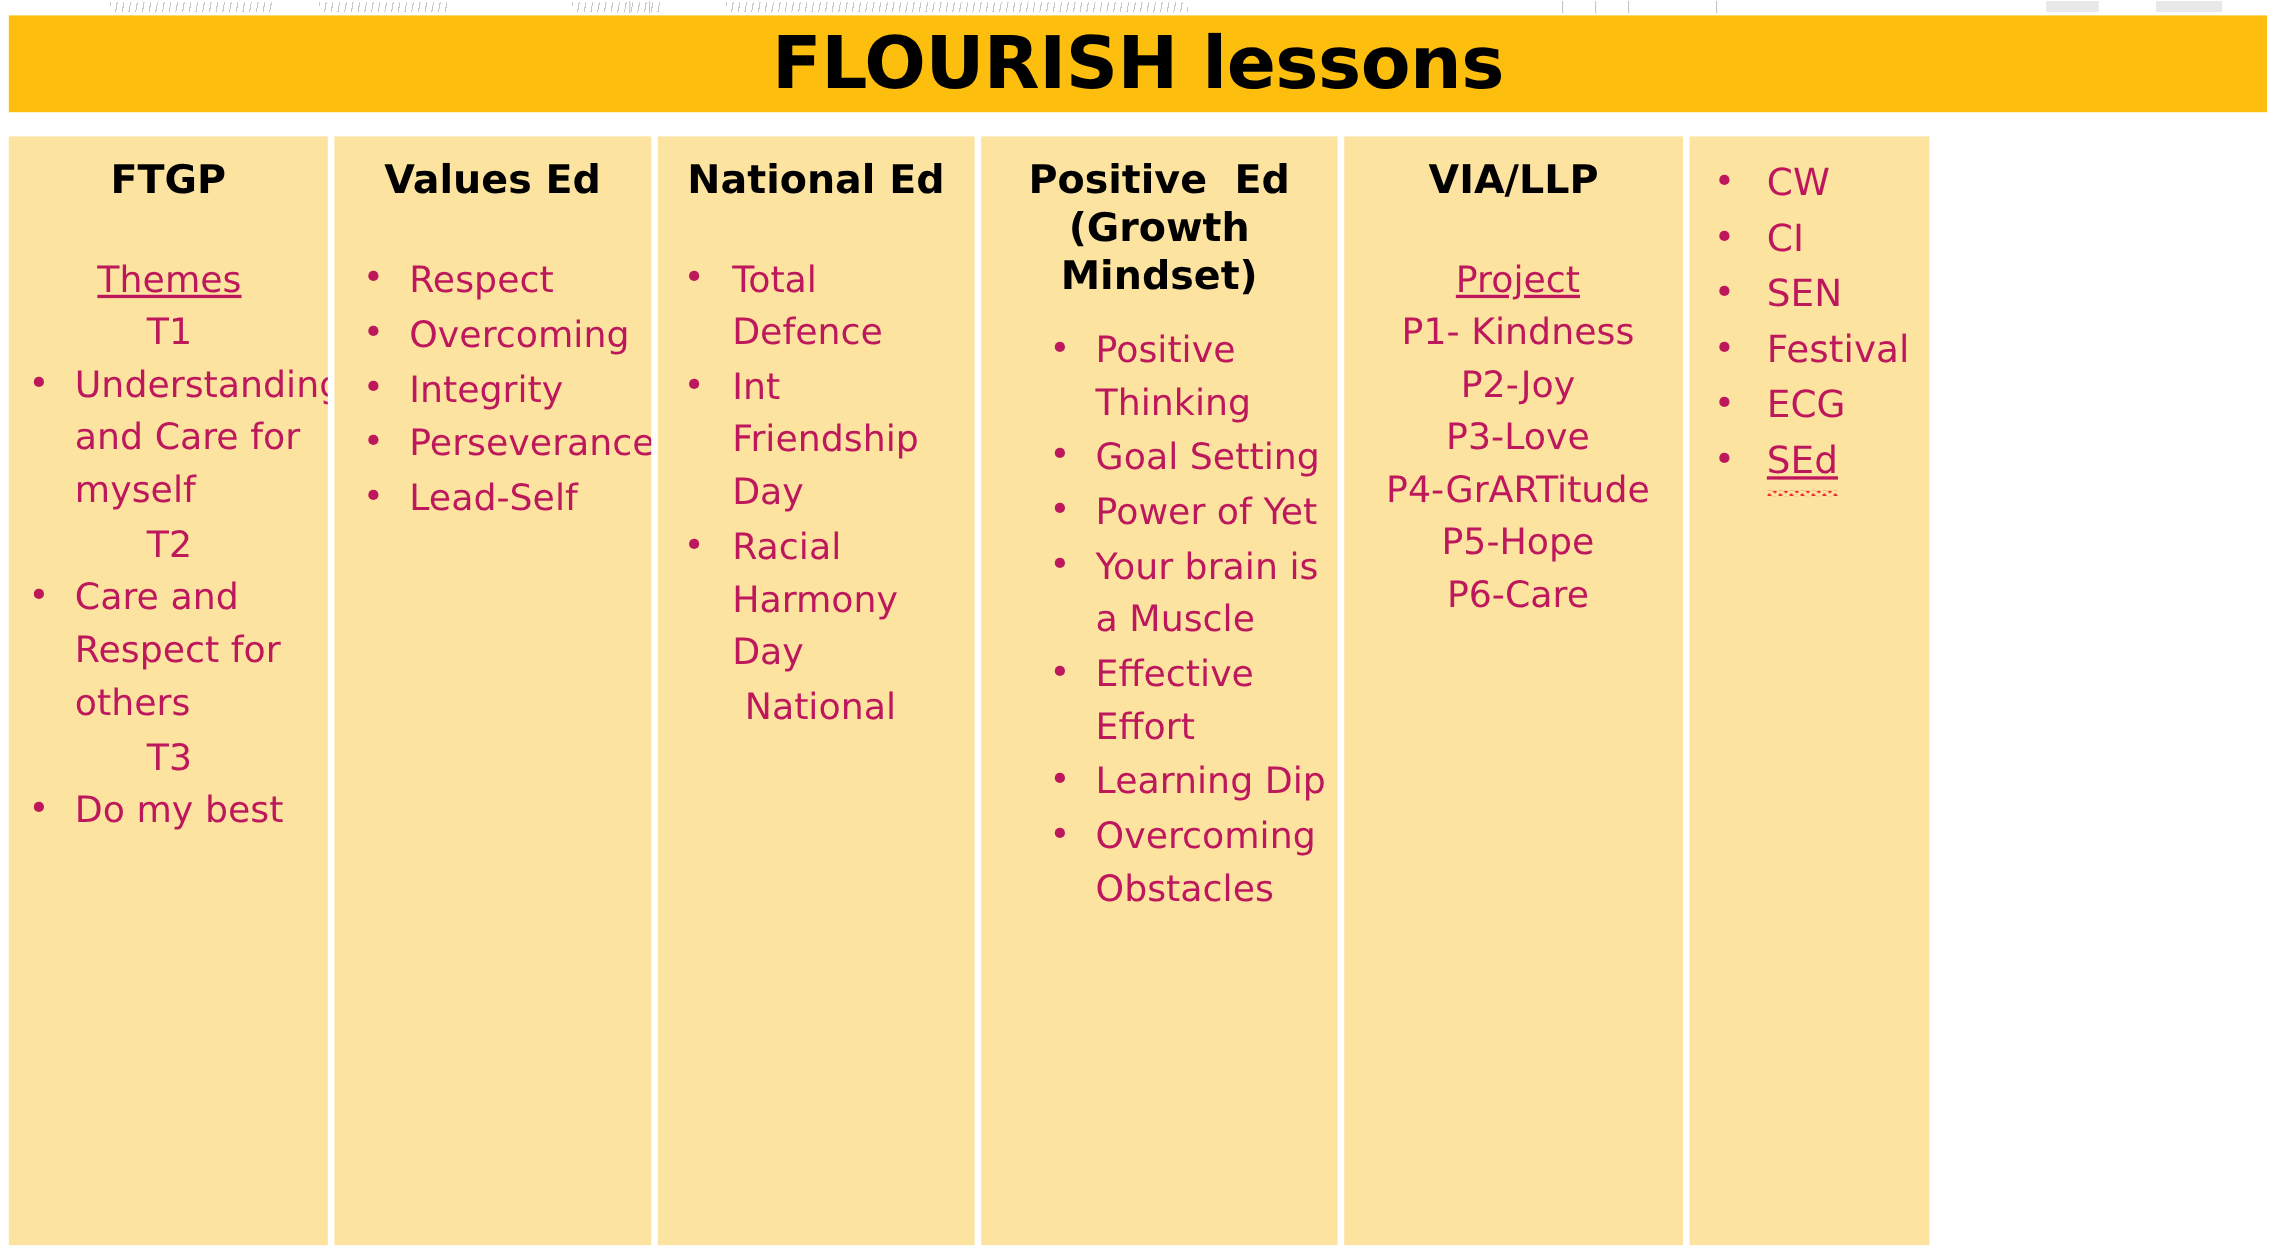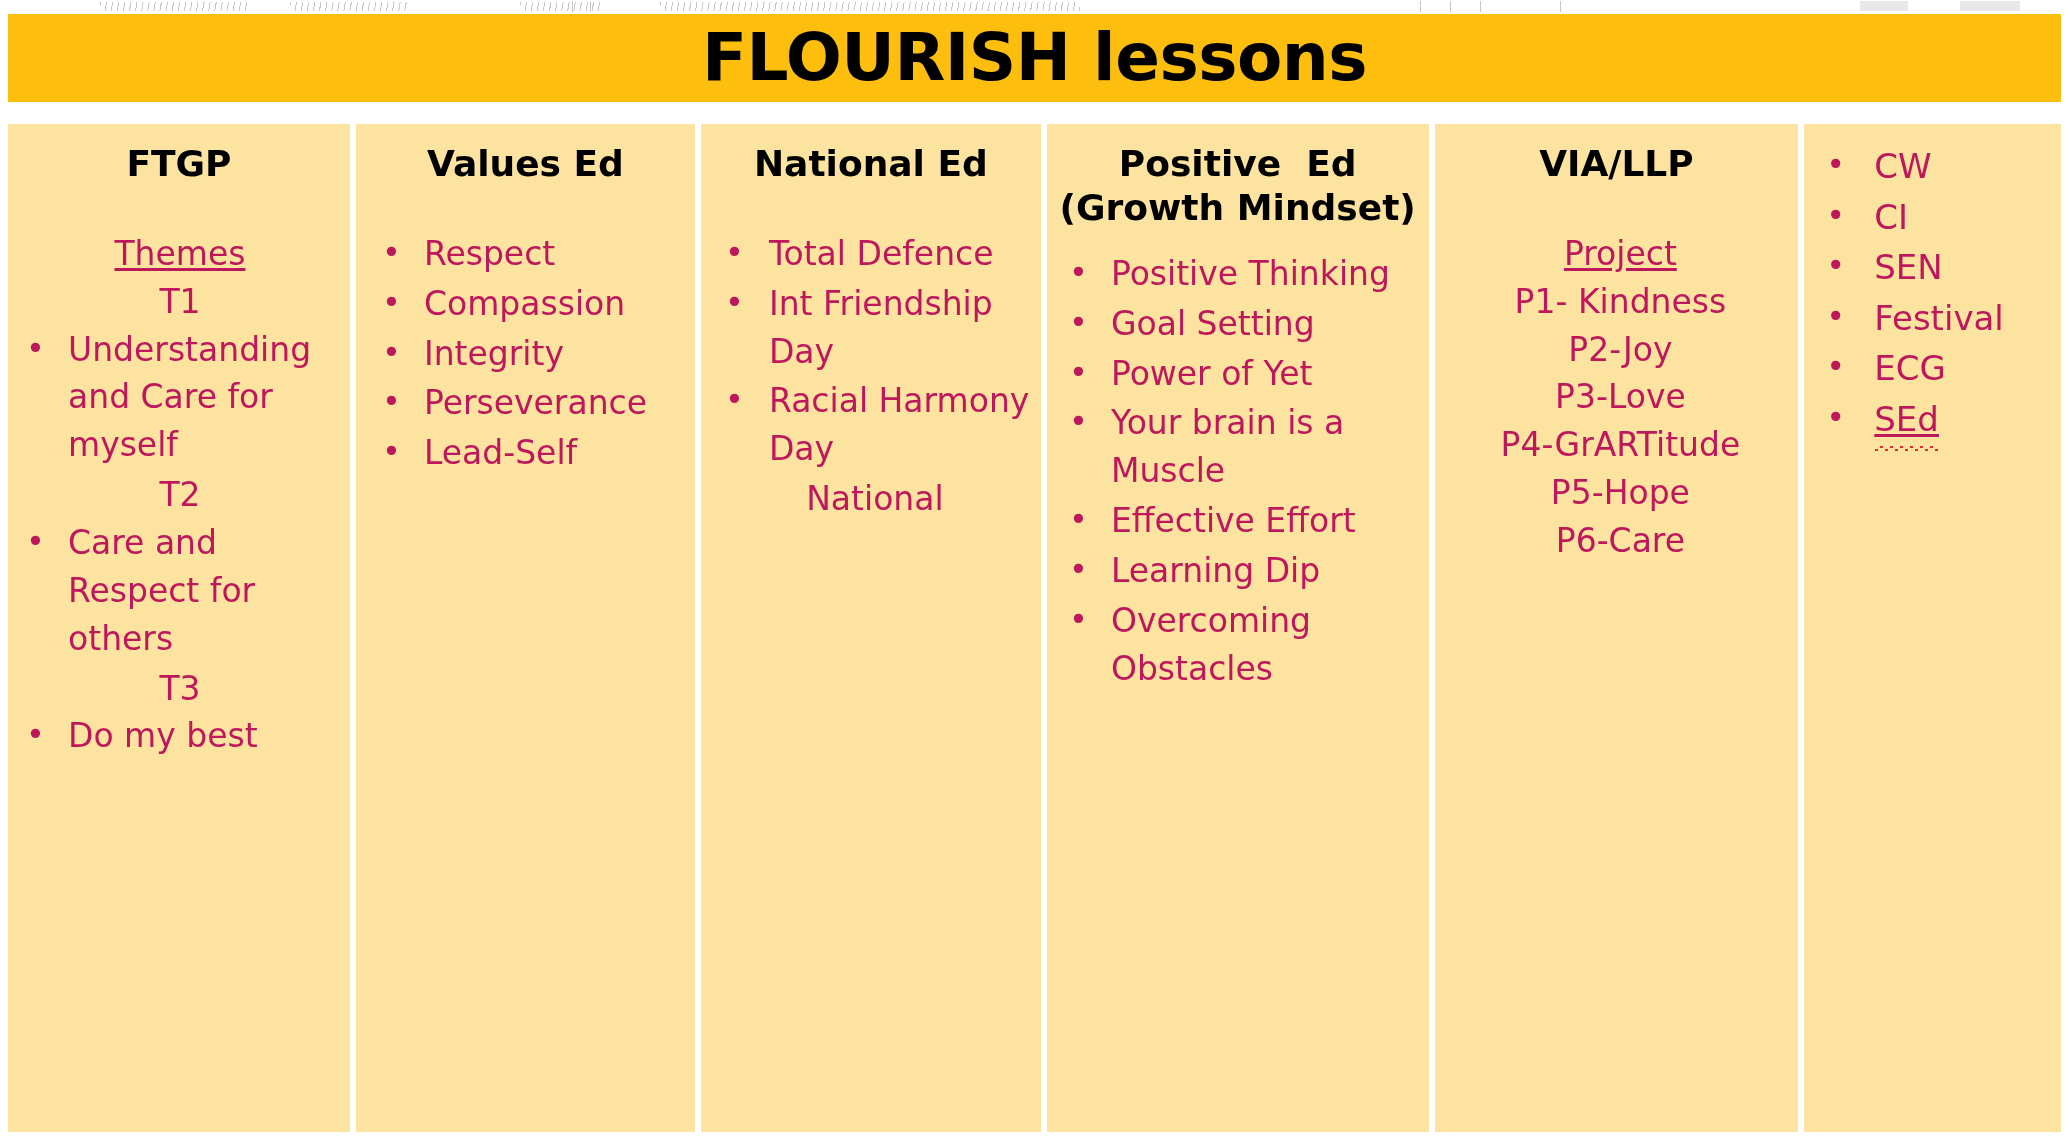--- a/index.html
+++ b/index.html
@@ -74,21 +74,21 @@
     color: #000000;
     letter-spacing: -0.5px;
     line-height: 1;
     white-space: pre;
   }
 
   .columns {
     position: absolute;
     left: 8px;
     top: 110px;
-    width: 2053px;
+    width: 1746px;
     height: 1010px;
     display: flex;
     gap: 6px;
   }
 
   .col {
     background: #FCE3A0;
     box-sizing: border-box;
     padding: 0;
     position: relative;
@@ -148,21 +148,21 @@
     font-size: 32px;
     line-height: 1.45;
   }
 
   
   .col-1 ul.bullets > li { padding-left: 50px; }
   .col-2 .body-block { padding-left: 18px; }
   .col-2 ul.bullets > li { padding-left: 50px; }
   .col-3 .body-block { padding-left: 16px; }
   .col-3 ul.bullets > li { padding-left: 52px; }
-  .col-4 .body-block { padding-left: 14px; }
+  .col-4 .body-block { padding-left: 14px; margin-left: 40px; }
   .col-4 ul.bullets > li { padding-left: 50px; }
   .col-5 .body-block { padding-left: 16px; }
   .col-6 .body-block { padding-left: 8px; }
   .col-6 ul.bullets > li { padding-left: 62px; }
   .col-6 ul.bullets > li::before { left: 14px; }
   .col-6 .body-block { font-size: 34px; line-height: 1.43; }
 
   
   .spellcheck {
     position: relative;
@@ -238,21 +238,21 @@
         </ul>
       </div>
     </div>
 
     <div class="col col-2">
       <div class="col-head">Values Ed</div>
       <div class="spacer-md"></div>
       <div class="body-block">
         <ul class="bullets">
           <li>Respect</li>
-          <li>Compassion</li>
+          <li>Overcoming</li>
           <li>Integrity</li>
           <li>Perseverance</li>
           <li>Lead-Self</li>
         </ul>
       </div>
     </div>
 
     <div class="col col-3">
       <div class="col-head">National Ed</div>
       <div class="spacer-md"></div>

